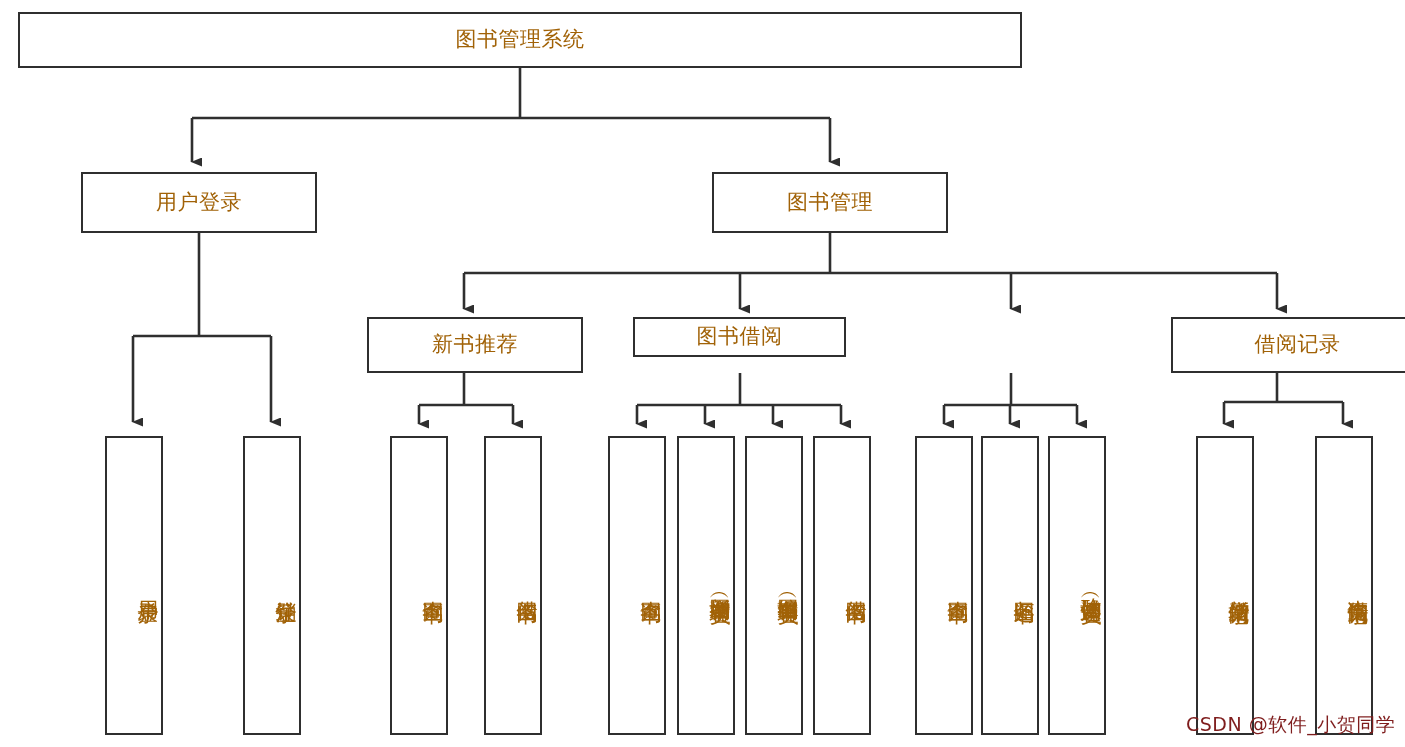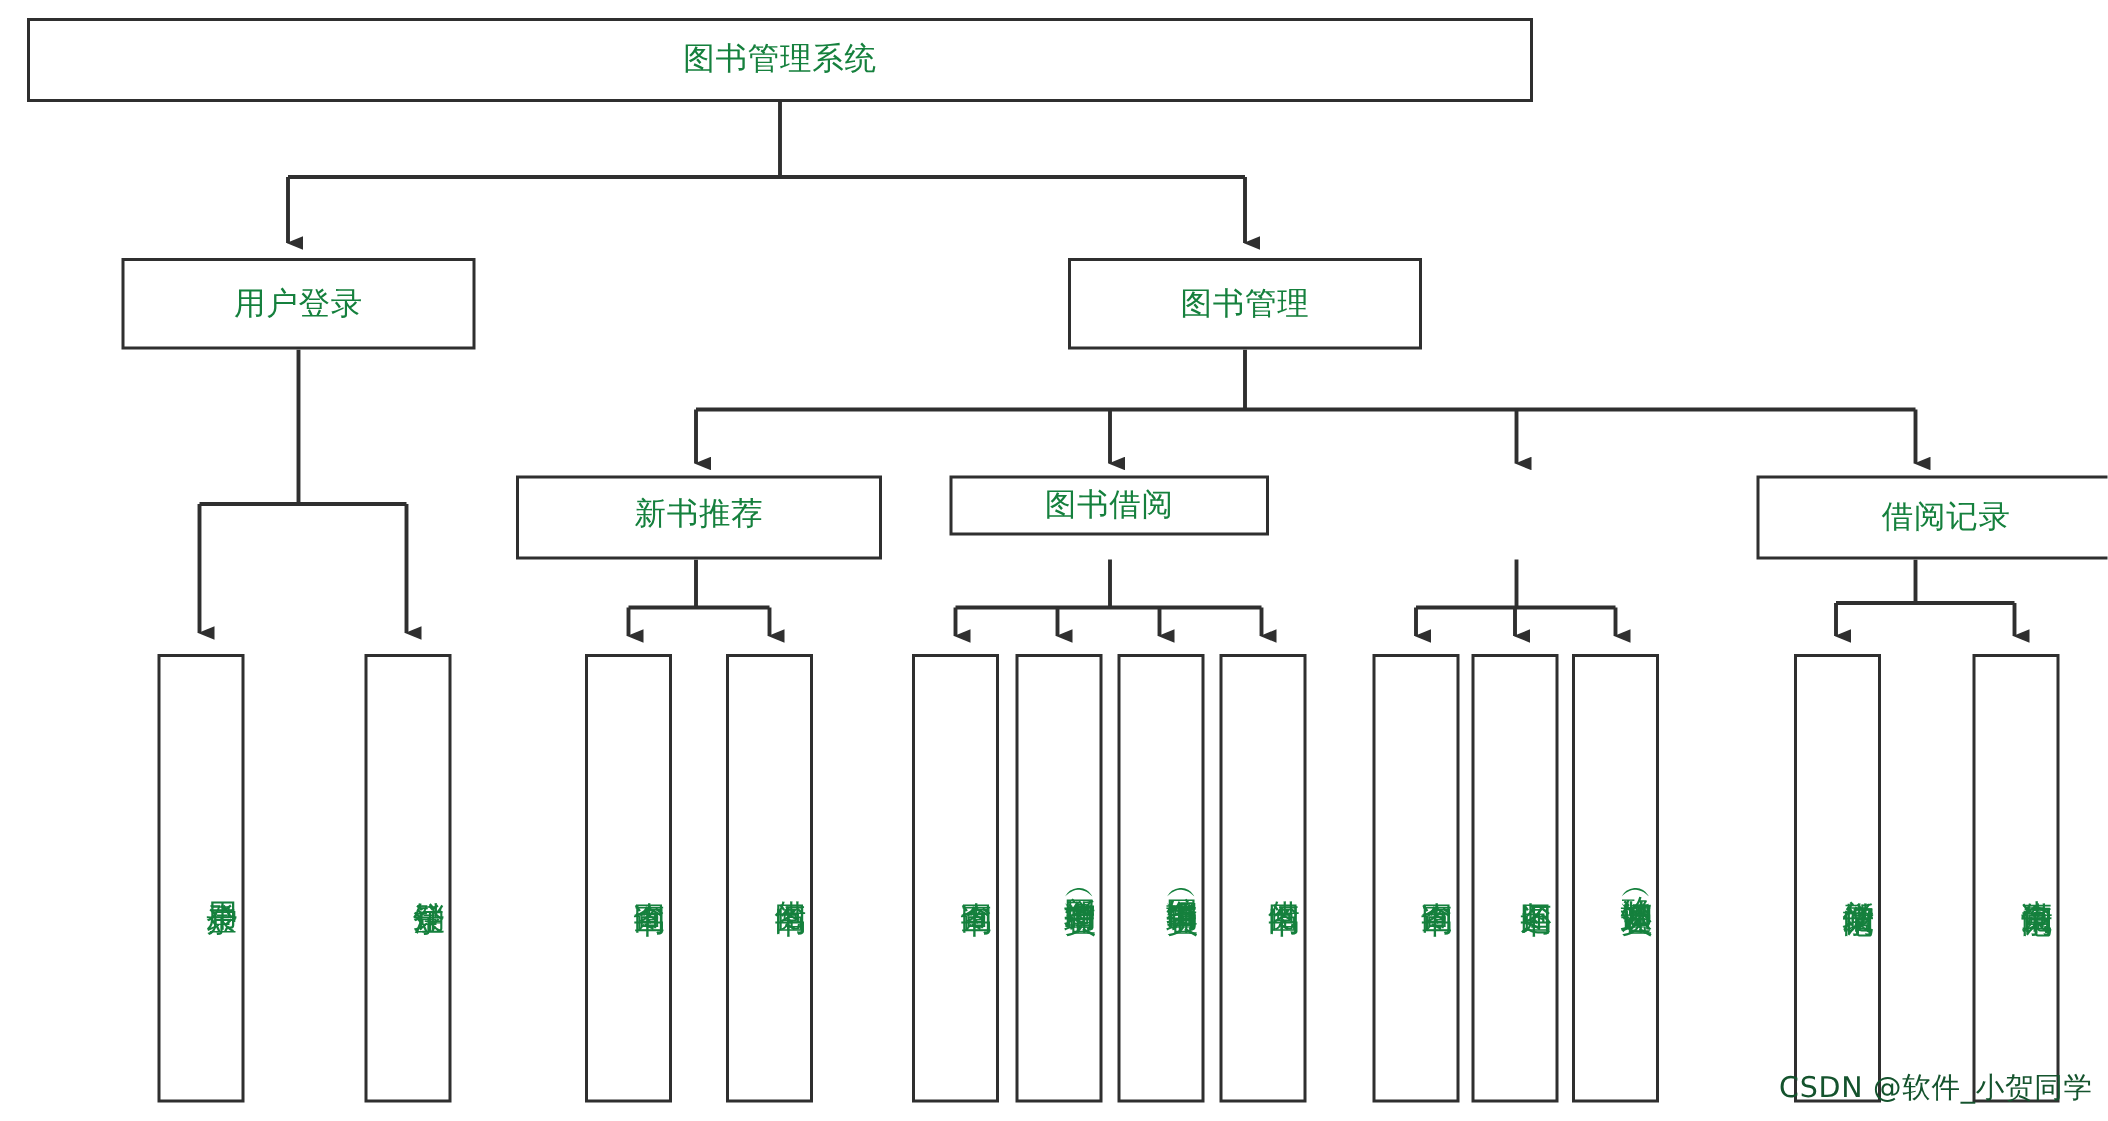--- a/index.html
+++ b/index.html
@@ -29,21 +29,21 @@
     pointer-events: none;
   }
   .node {
     position: absolute;
     box-sizing: border-box;
     border: 2px solid #2f2f2f;
     background: #ffffff;
     display: flex;
     align-items: center;
     justify-content: center;
-    color: #15803d;
+    color: #a16207;
   }
   .node.horizontal {
     font-size: 21px;
     letter-spacing: 0.5px;
     line-height: 1.2;
   }
   .node.vertical {
     writing-mode: vertical-rl;
     text-orientation: upright;
     font-size: 21px;
@@ -59,21 +59,21 @@
     white-space: nowrap;
   }
   .node.vertical.tall-text {
     align-items: flex-start;
   }
   .watermark {
     position: absolute;
     left: 1186px;
     top: 712px;
     font-size: 19px;
-    color: #14532d;
+    color: #7f1d1d;
     white-space: nowrap;
     letter-spacing: 0.5px;
   }
 </style>
 </head>
 <body>
 
 <div id="diagram-root">
 
   <svg class="connectors" viewBox="0 0 1405 747">
@@ -133,21 +133,21 @@
   </div>
 
   <div class="node horizontal" style="left:81px; top:172px; width:236px; height:61px;">
     <span>用户登录</span>
   </div>
 
   <div class="node horizontal" style="left:712px; top:172px; width:236px; height:61px;text-align:center;">
     <span>图书管理</span>
   </div>
 
-  <div class="node horizontal" style="left:344px; top:317px; width:244px; height:56px;font-family:Liberation Mono, monospace;">
+  <div class="node horizontal" style="left:367px; top:317px; width:216px; height:56px;">
     <span>新书推荐</span>
   </div>
 
   <div class="node horizontal" style="left:633px; top:317px; width:213px; height:40px;">
     <span>图书借阅</span>
   </div>
 
 
   <div class="node horizontal" style="left:1171px; top:317px; width:253px; height:56px;font-family:Liberation Serif, serif;">
     <span>借阅记录</span>

